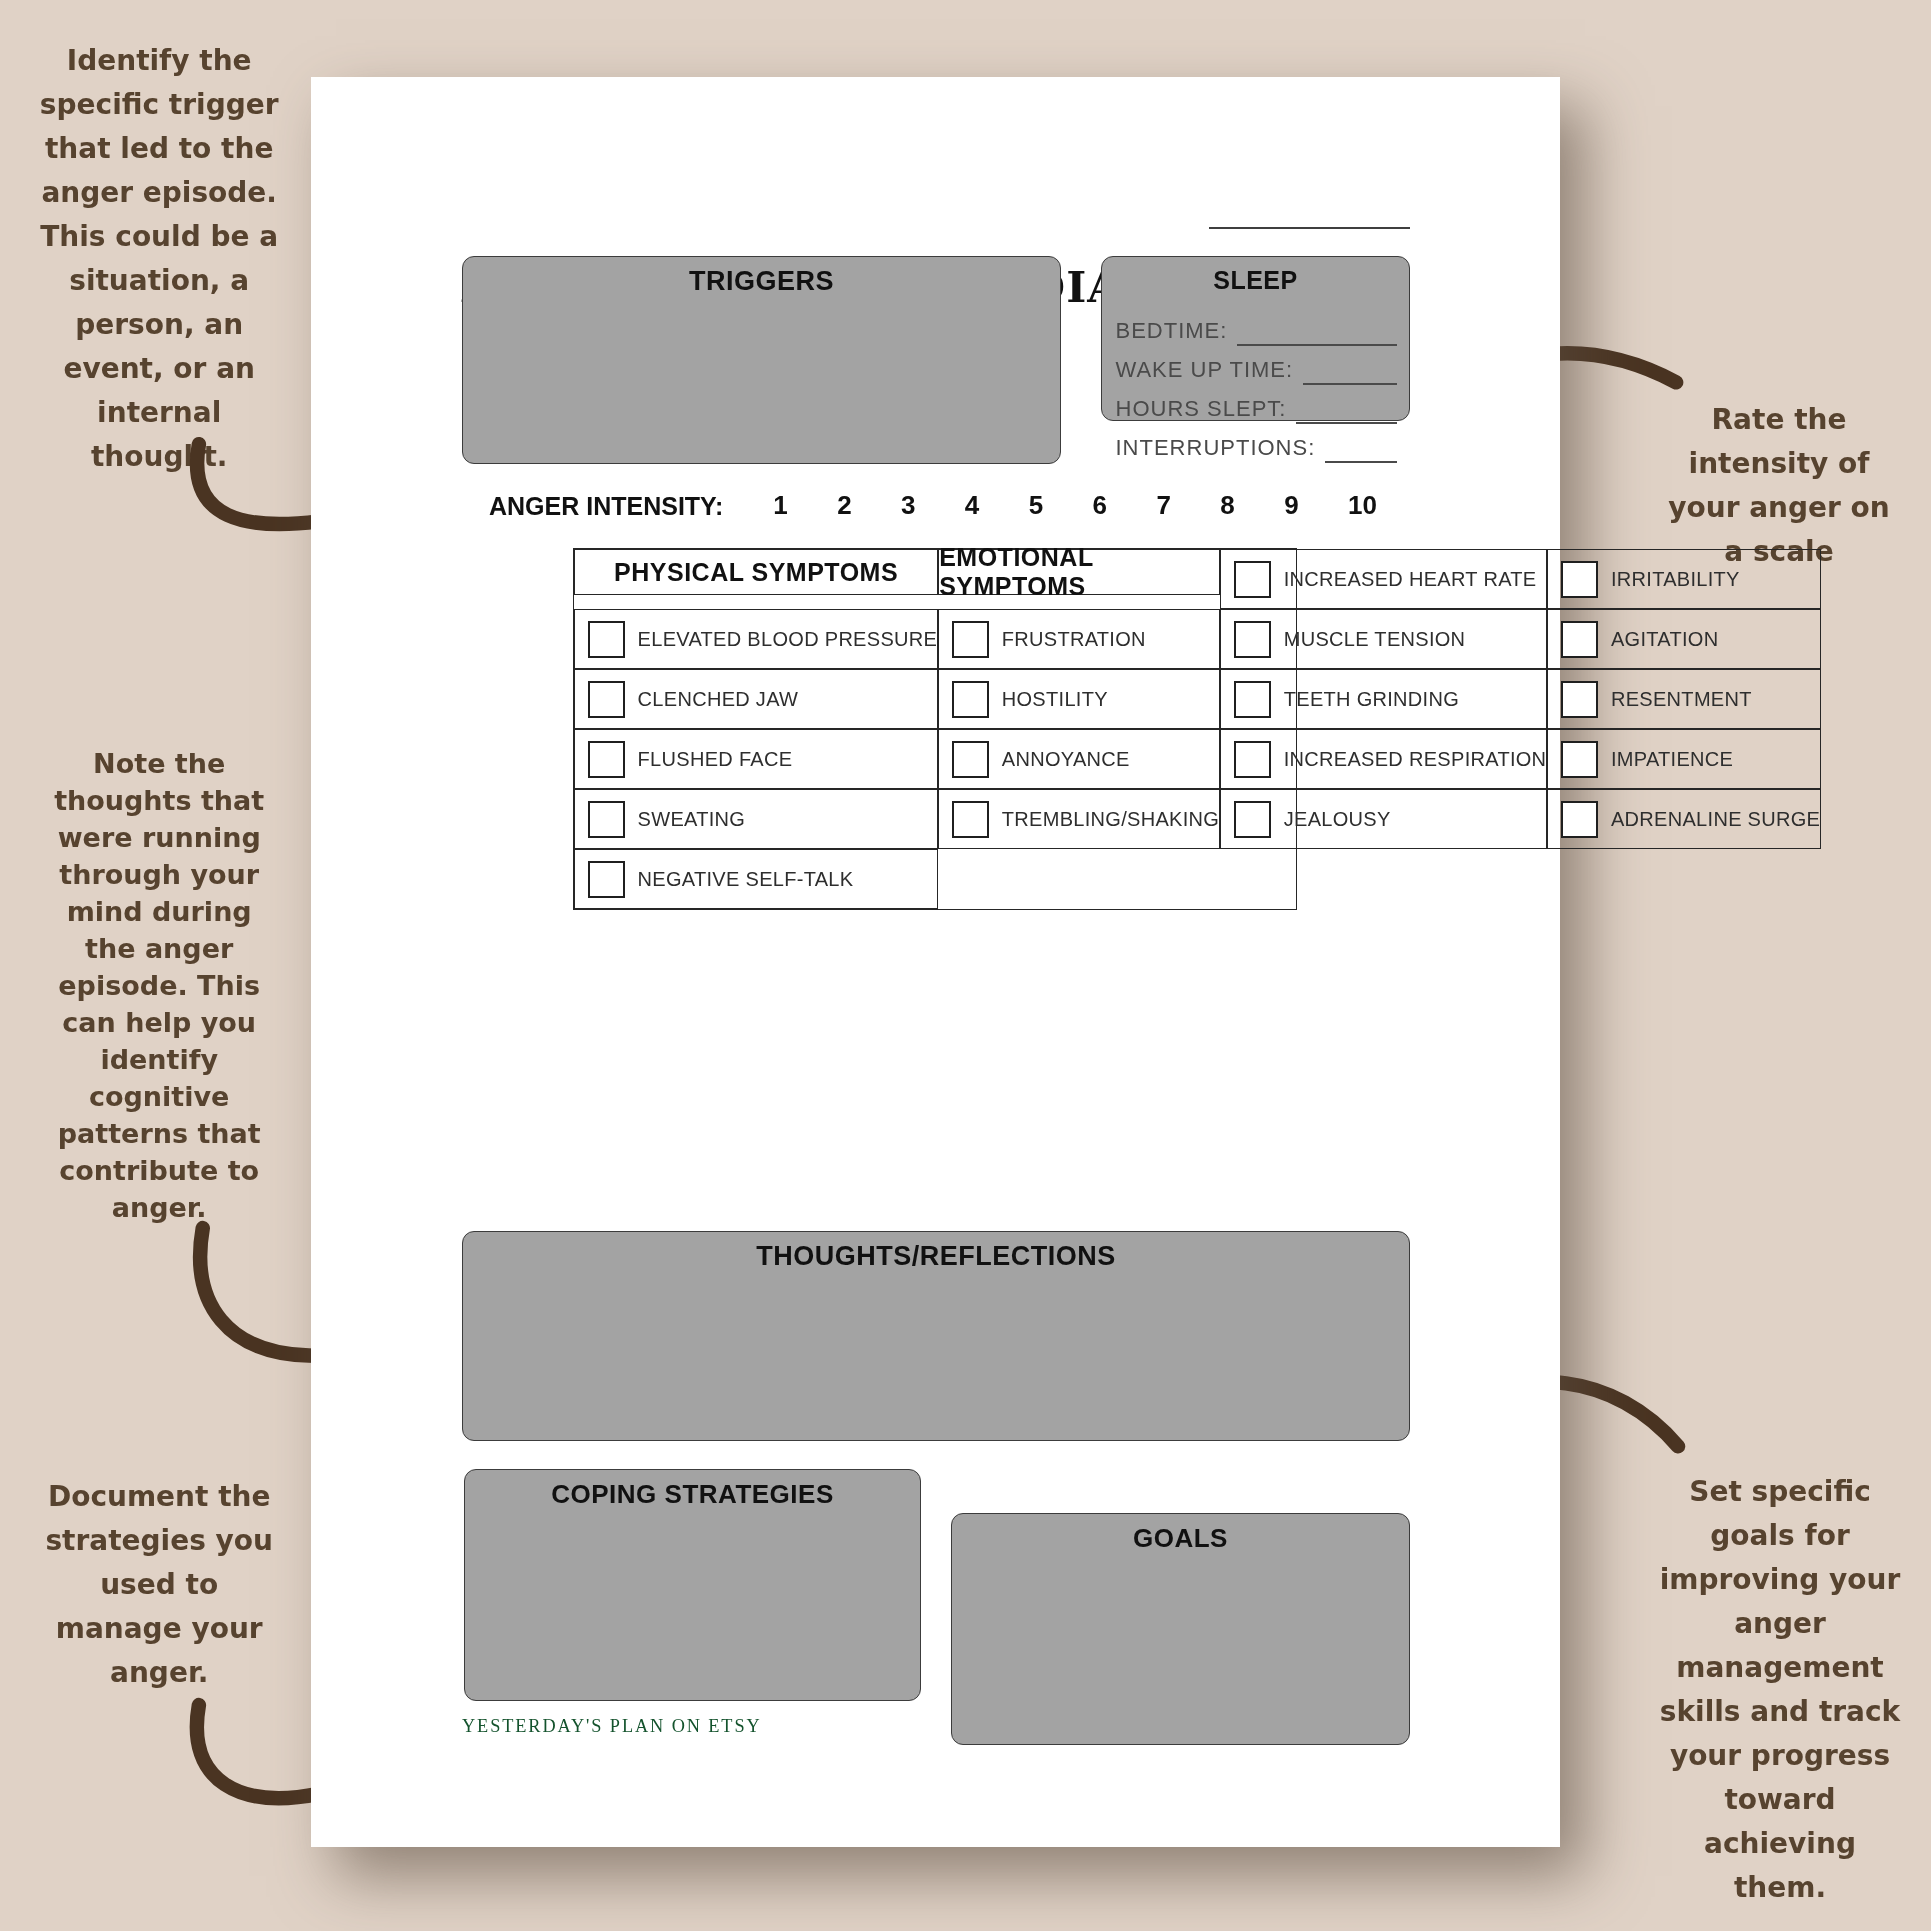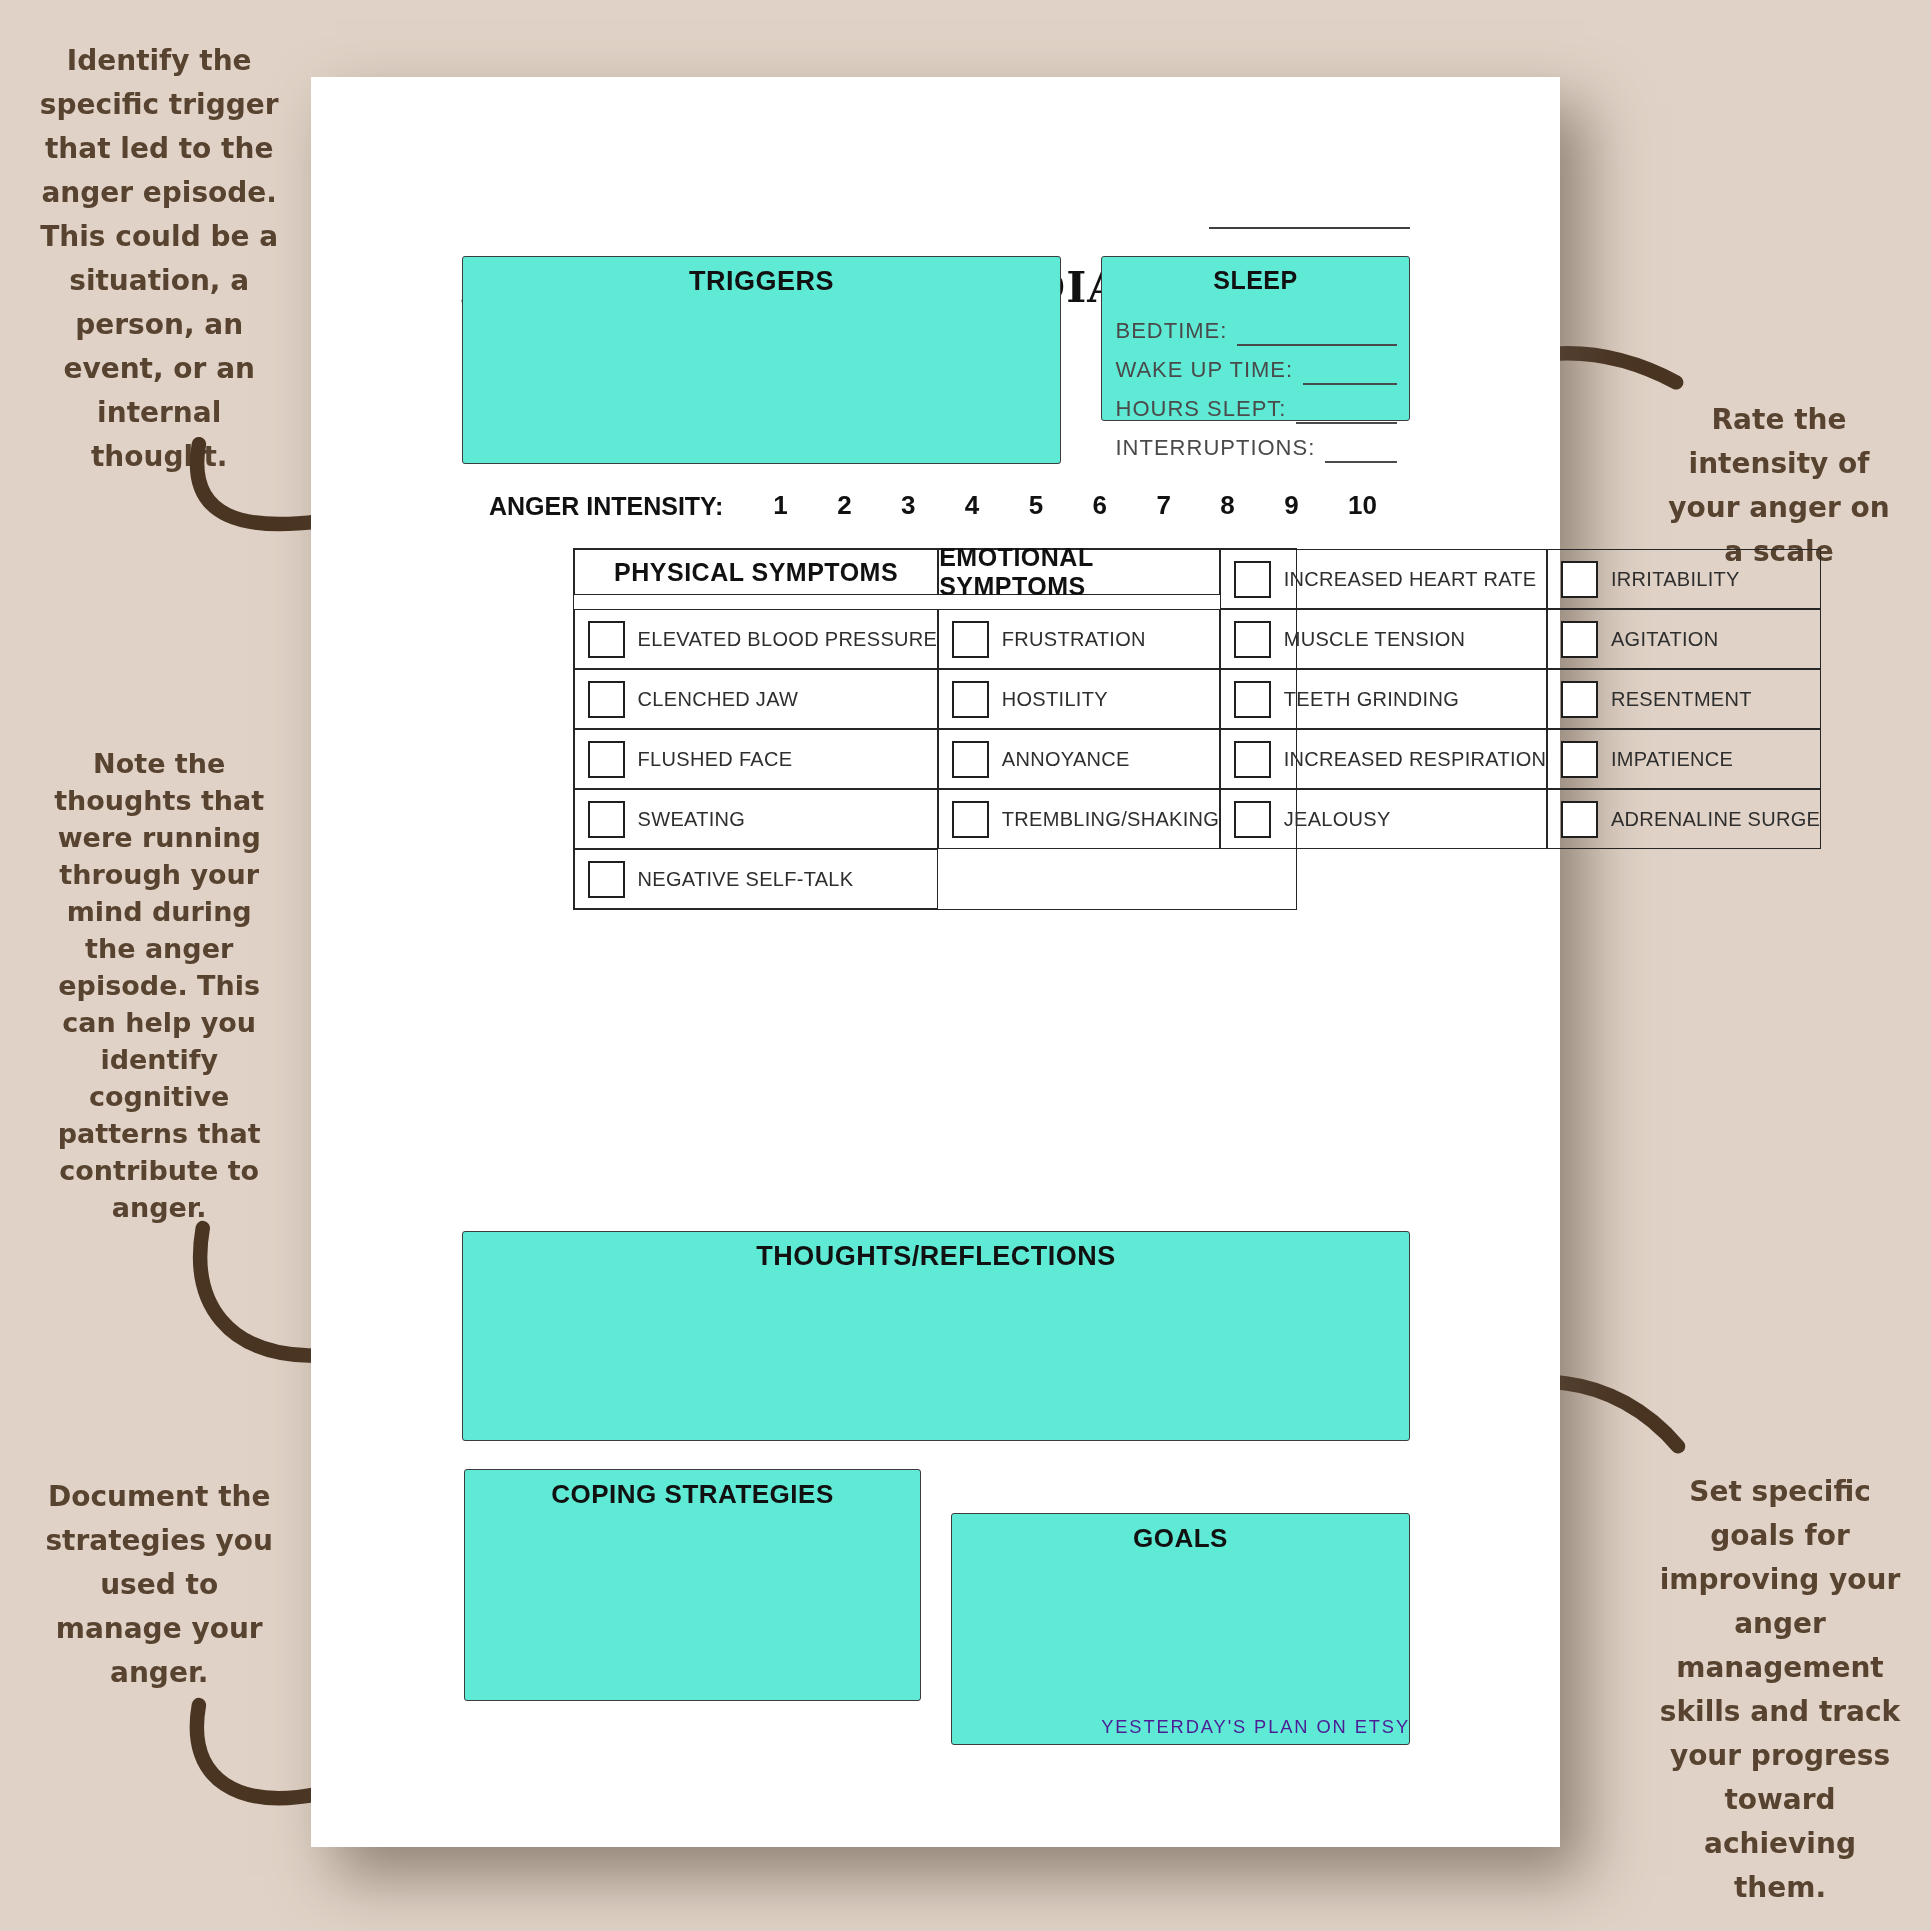--- a/index.html
+++ b/index.html
@@ -16,21 +16,21 @@
   
   .arrows{position:absolute;left:0;top:0;width:1931px;height:1931px;pointer-events:none;}
   
   .page{position:absolute;left:311px;top:77px;width:1249px;height:1770px;background:#ffffff;
         box-shadow:25px 29px 58px rgba(92,76,64,0.60);}
   .page *{box-sizing:border-box;}
   .title{position:absolute;left:151px;top:185px;font-family:"DejaVu Serif",serif;font-weight:bold;
          font-size:43px;letter-spacing:1px;color:#111;}
   .date-row{position:absolute;left:790px;top:193px;font-size:26px;letter-spacing:1.9px;color:#3f3f3f;}
   .date-line{position:absolute;left:898px;top:150px;width:201px;border-bottom:2.4px solid #3f3f3f;height:0;}
-  .box{position:absolute;border:1.9px solid #3c3c3c;border-radius:3px;background:#5eead4;}
+  .box{position:absolute;border:1.9px solid #3c3c3c;border-radius:12px;background:#a3a3a3;}
   .box-title{position:absolute;left:0;right:0;top:8.7px;text-align:center;font-weight:bold;
              font-size:27px;letter-spacing:0.5px;color:#111;}
   .box-triggers{left:151px;top:179px;width:599px;height:208px;}
   .box-sleep{left:790px;top:179px;width:309px;height:165px;}
   .box-sleep .box-title{font-size:25px;}
   .sleep-rows{position:absolute;left:13.5px;right:11.6px;top:50px;}
   .sleep-row{display:flex;align-items:flex-end;height:39px;}
   .sleep-label{font-size:22px;letter-spacing:1px;color:#4a4a4a;white-space:nowrap;padding-bottom:1.9px;}
   .sleep-line{flex:1;border-bottom:2.4px solid #4a4a4a;margin-left:9.7px;height:25px;}
   .intensity{position:absolute;left:178px;top:413px;width:888px;display:flex;align-items:flex-end;}
@@ -42,22 +42,22 @@
             display:grid;grid-template-columns:1fr 1fr 1fr 1fr;}
   .sym-cell{border:1px solid #262626;display:flex;align-items:center;height:60px;}
   .sym-head{height:46px;justify-content:center;font-weight:bold;font-size:25px;letter-spacing:0.5px;color:#111;}
   .checkbox{width:37px;height:37px;border:2.4px solid #1f1f1f;margin-left:12.6px;flex:none;background:#fff;}
   .sym-label{font-size:20px;letter-spacing:0.3px;color:#2e2e2e;margin-left:13px;white-space:nowrap;}
   
   .box-thoughts{left:151px;top:1154px;width:948px;height:210px;}
   .box-coping{left:153px;top:1392px;width:457px;height:232px;}
   .box-goals{left:640px;top:1392px;width:459px;height:232px;margin-top:44px;}
   .box-coping .box-title,.box-goals .box-title{font-size:26px;}
-  .footer{position:absolute;left:151px;top:1639px;width:948px;text-align:right;
-          font-size:18.3px;letter-spacing:1.9px;color:#4c1d95;}
+  .footer{position:absolute;left:151px;top:1639px;width:948px;text-align:left;
+          font-size:18.3px;letter-spacing:1.9px;color:#14532d;font-family:Liberation Serif, serif;}
 </style>
 </head>
 <body>
 
 <div class="canvas">
 
   <div class="note note-tl">Identify the
 specific trigger
 that led to the
 anger episode.

